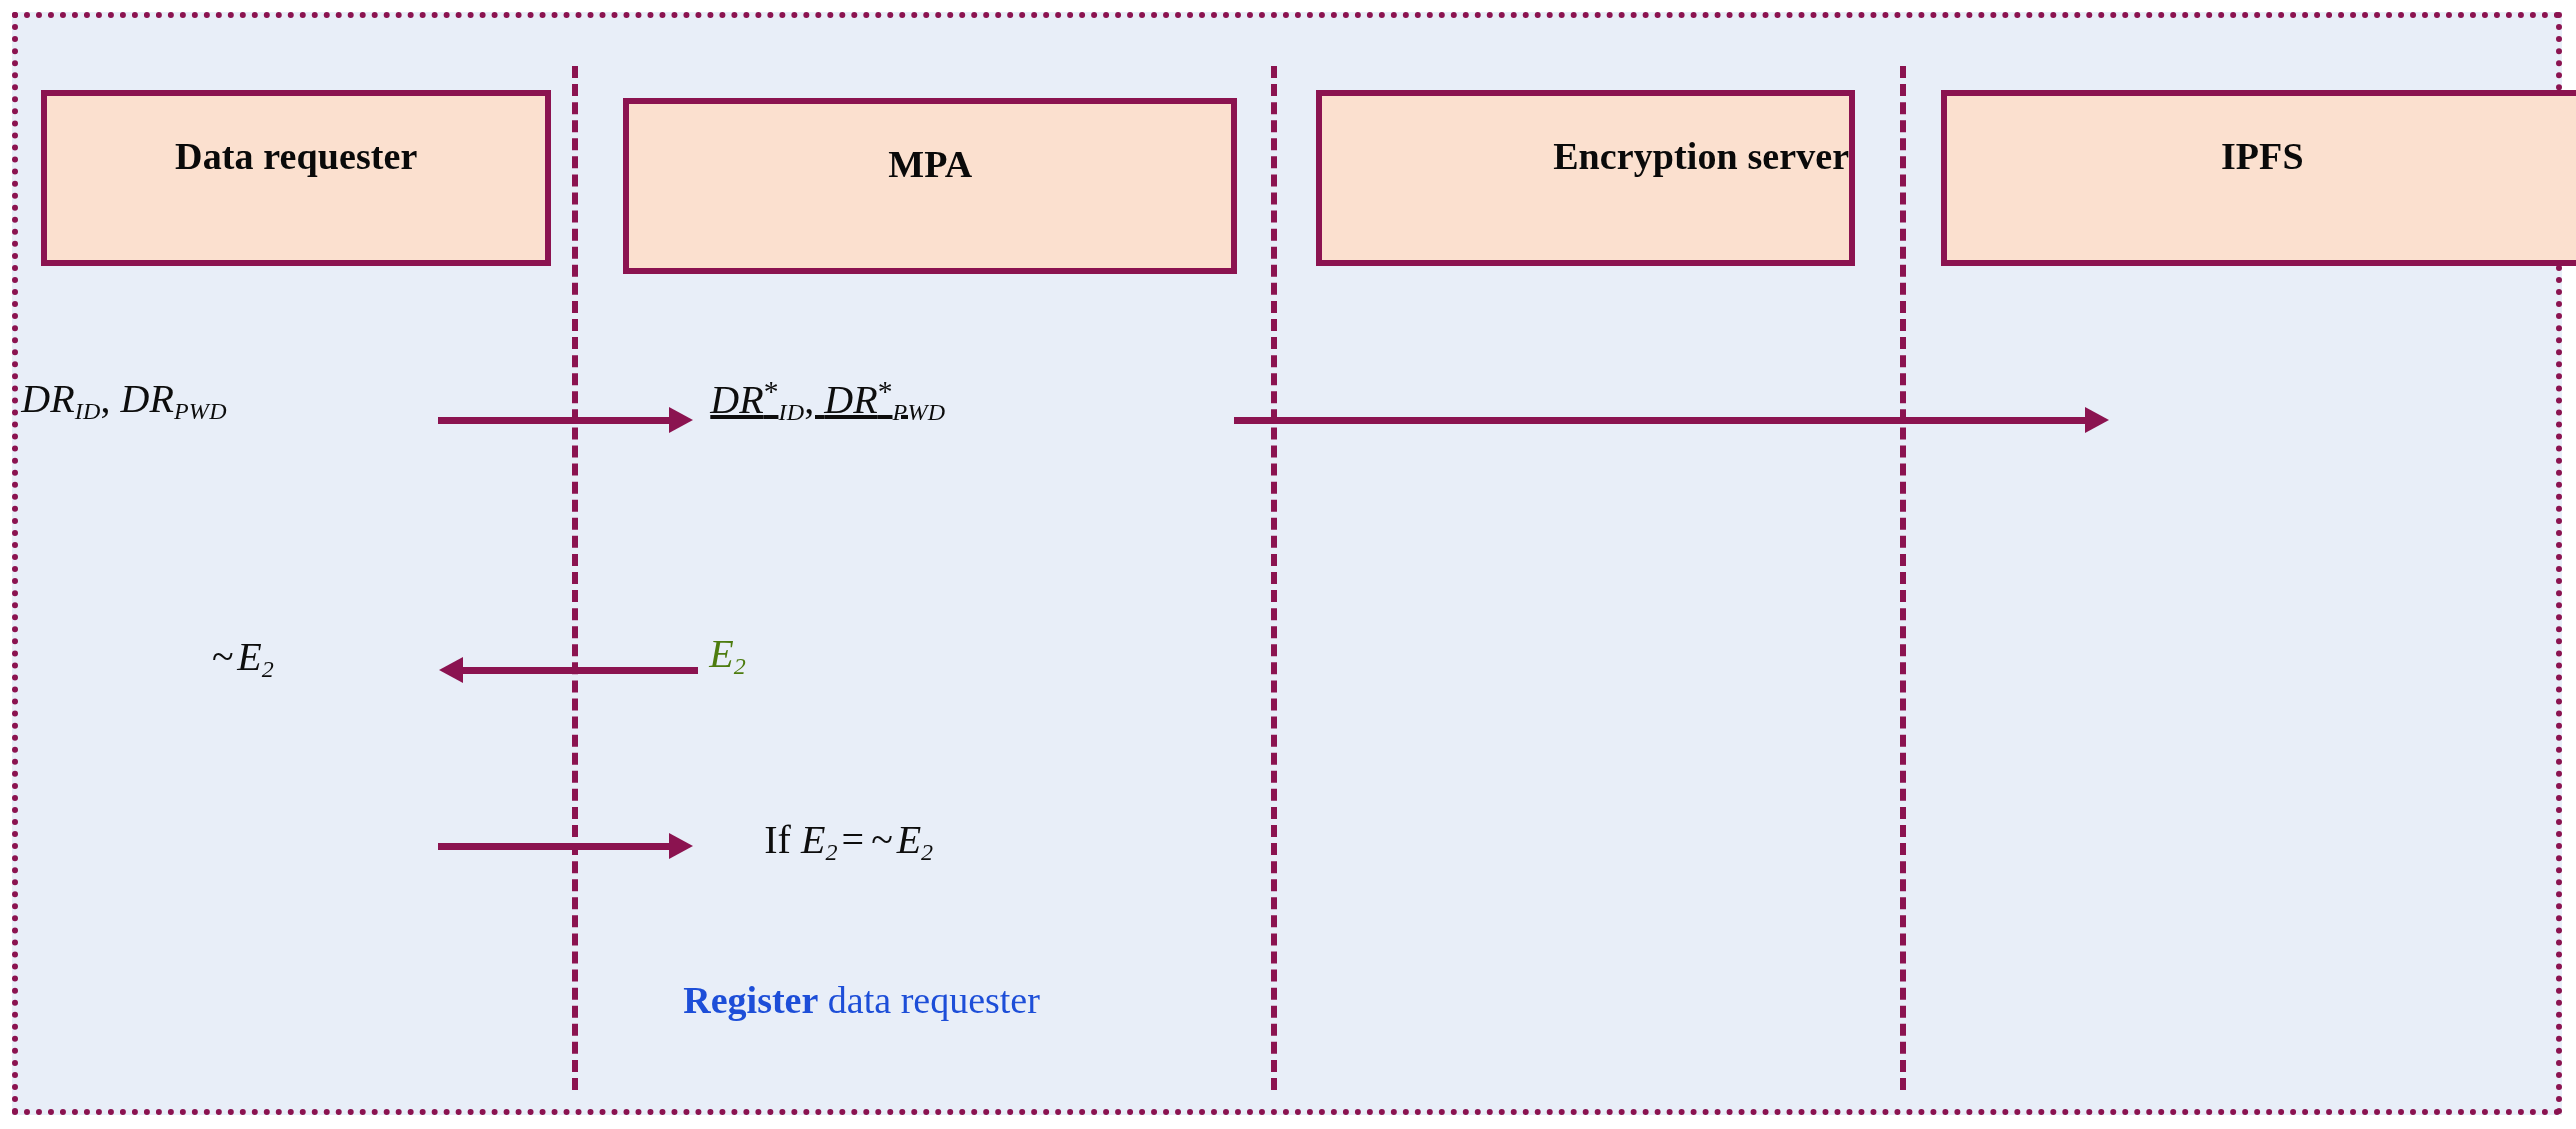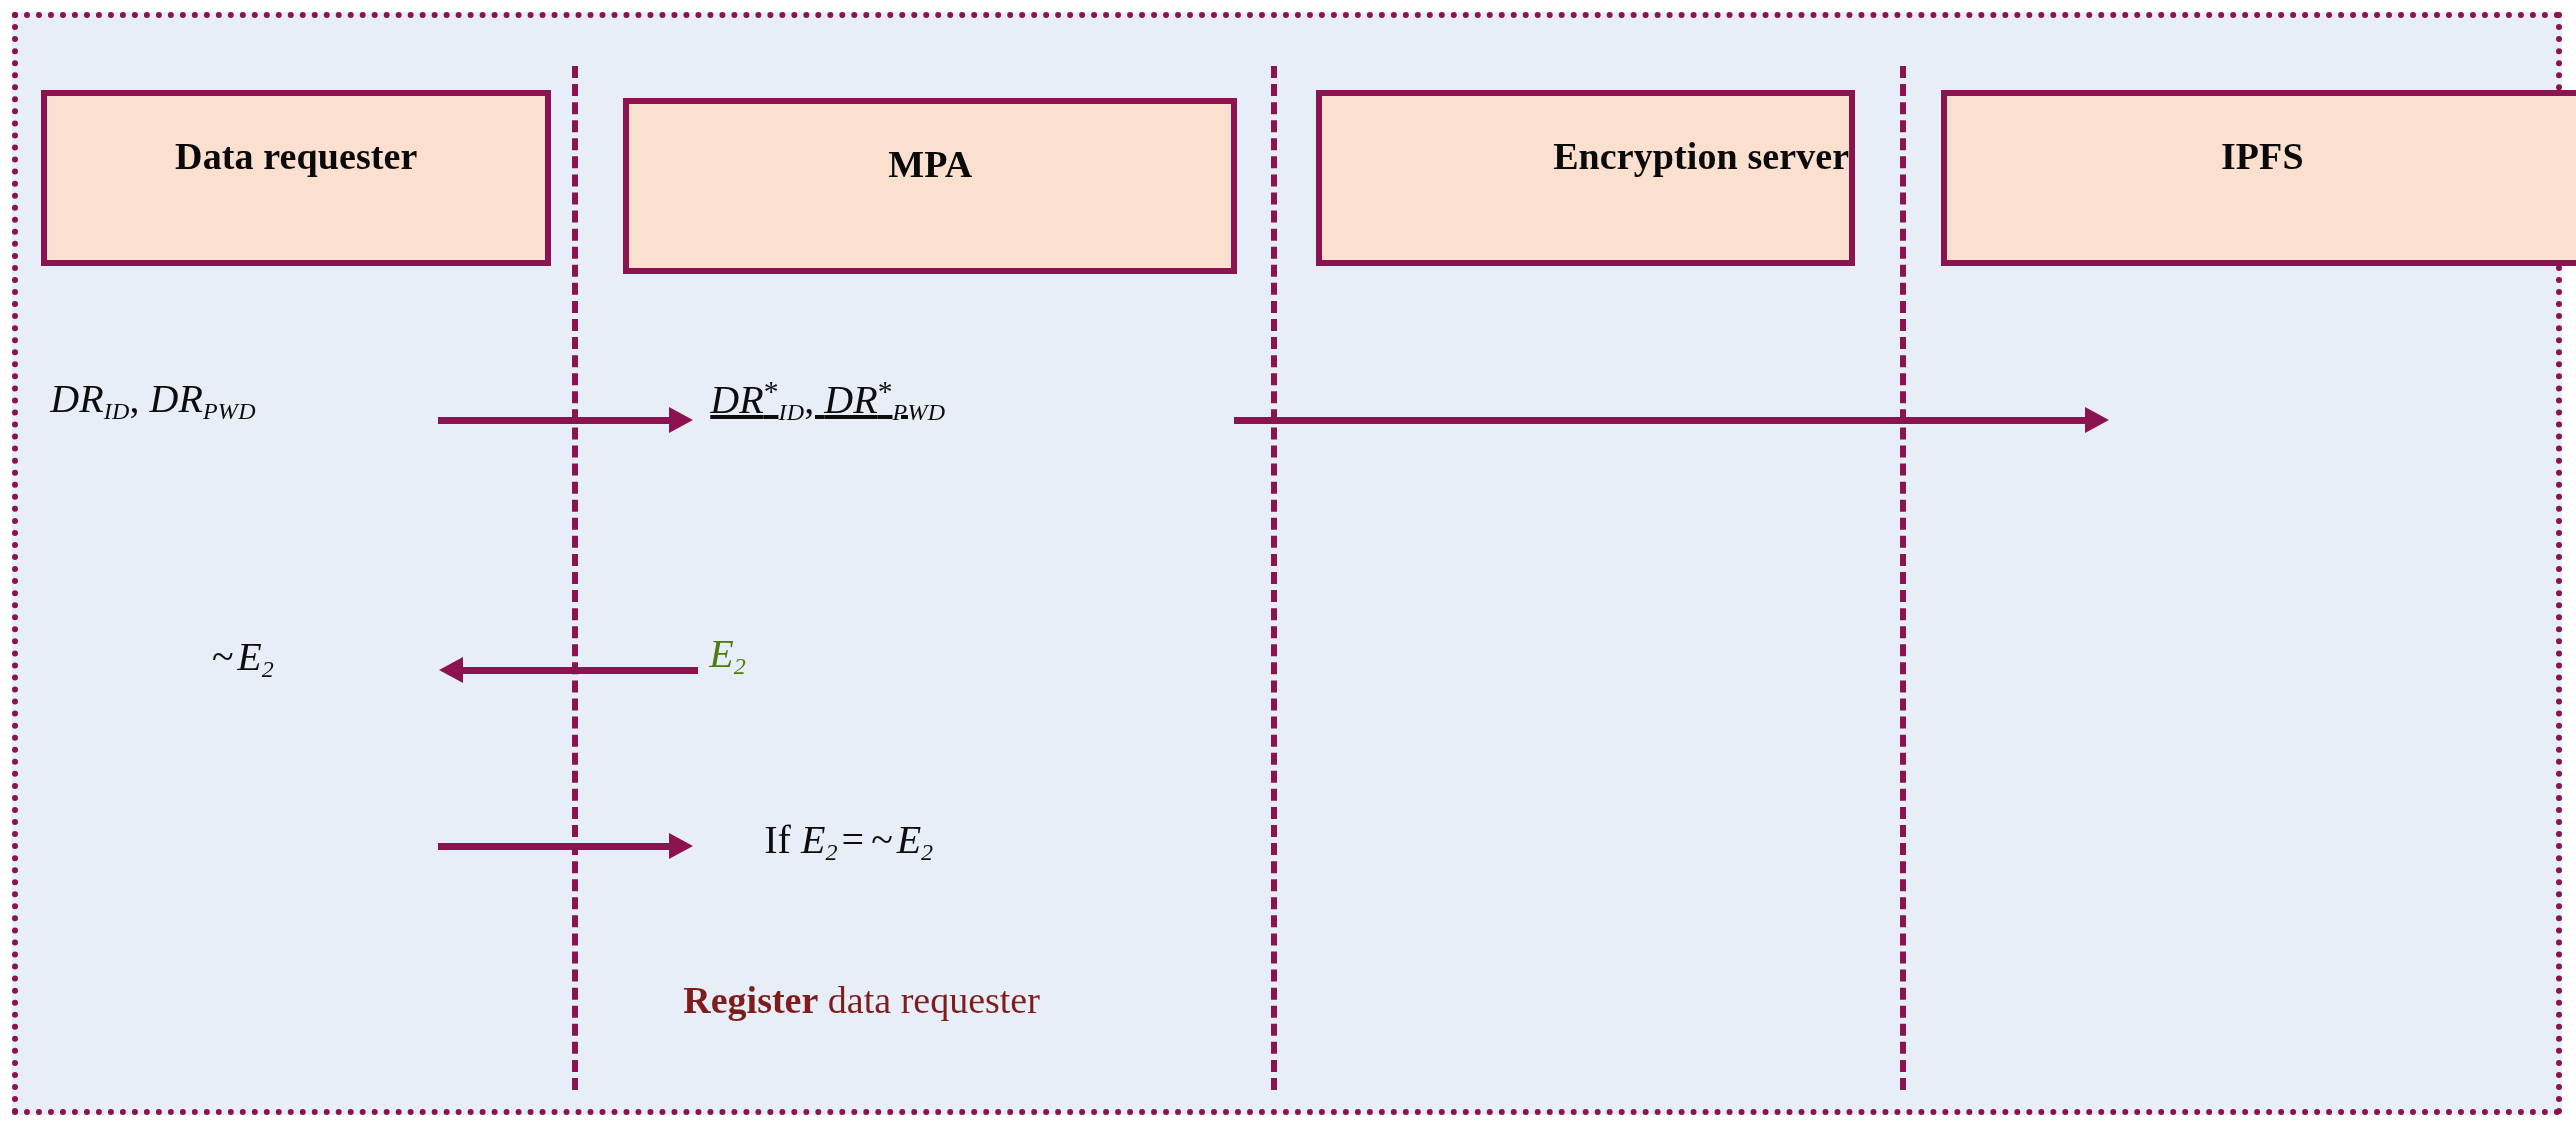--- a/index.html
+++ b/index.html
@@ -154,21 +154,21 @@
   .formula-block .op {
     font-style: normal;
     padding: 0 3.1px;
   }
 
   
   .note {
     position: absolute;
     font-family: "Liberation Serif", "DejaVu Serif", serif;
     font-size: 38px;
-    color: #7f1d1d;
+    color: #1d4ed8;
     white-space: nowrap;
     line-height: 1;
   }
   .note .strong {
     font-weight: bold;
   }
   .note .plain {
     font-weight: normal;
   }
 </style>
@@ -192,21 +192,21 @@
     </div>
 
     <div class="actor-box" style="left:1298px; width:539px;justify-content:flex-end;">
       <span class="actor-label">Encryption server</span>
     </div>
 
     <div class="actor-box" style="left:1923px; width:642px;">
       <span class="actor-label">IPFS</span>
     </div>
 
-    <div class="math" style="left:32px; top:355px;">
+    <div class="math" style="left:3px; top:355px;">
       <span>DR</span><sub>ID</sub><span class="rm">, </span><span>DR</span><sub>PWD</sub>
     </div>
 
     <div class="arrow right" style="left:420px; top:399px; width:232px;"></div>
 
     <div class="math" style="left:692px; top:355px;text-decoration:underline;">
       <span>DR</span><sup class="star">*</sup><sub>ID</sub><span class="rm">, </span><span>DR</span><sup class="star">*</sup><sub>PWD</sub>
     </div>
 
     <div class="arrow right" style="left:1216px; top:399px; width:852px;"></div>

